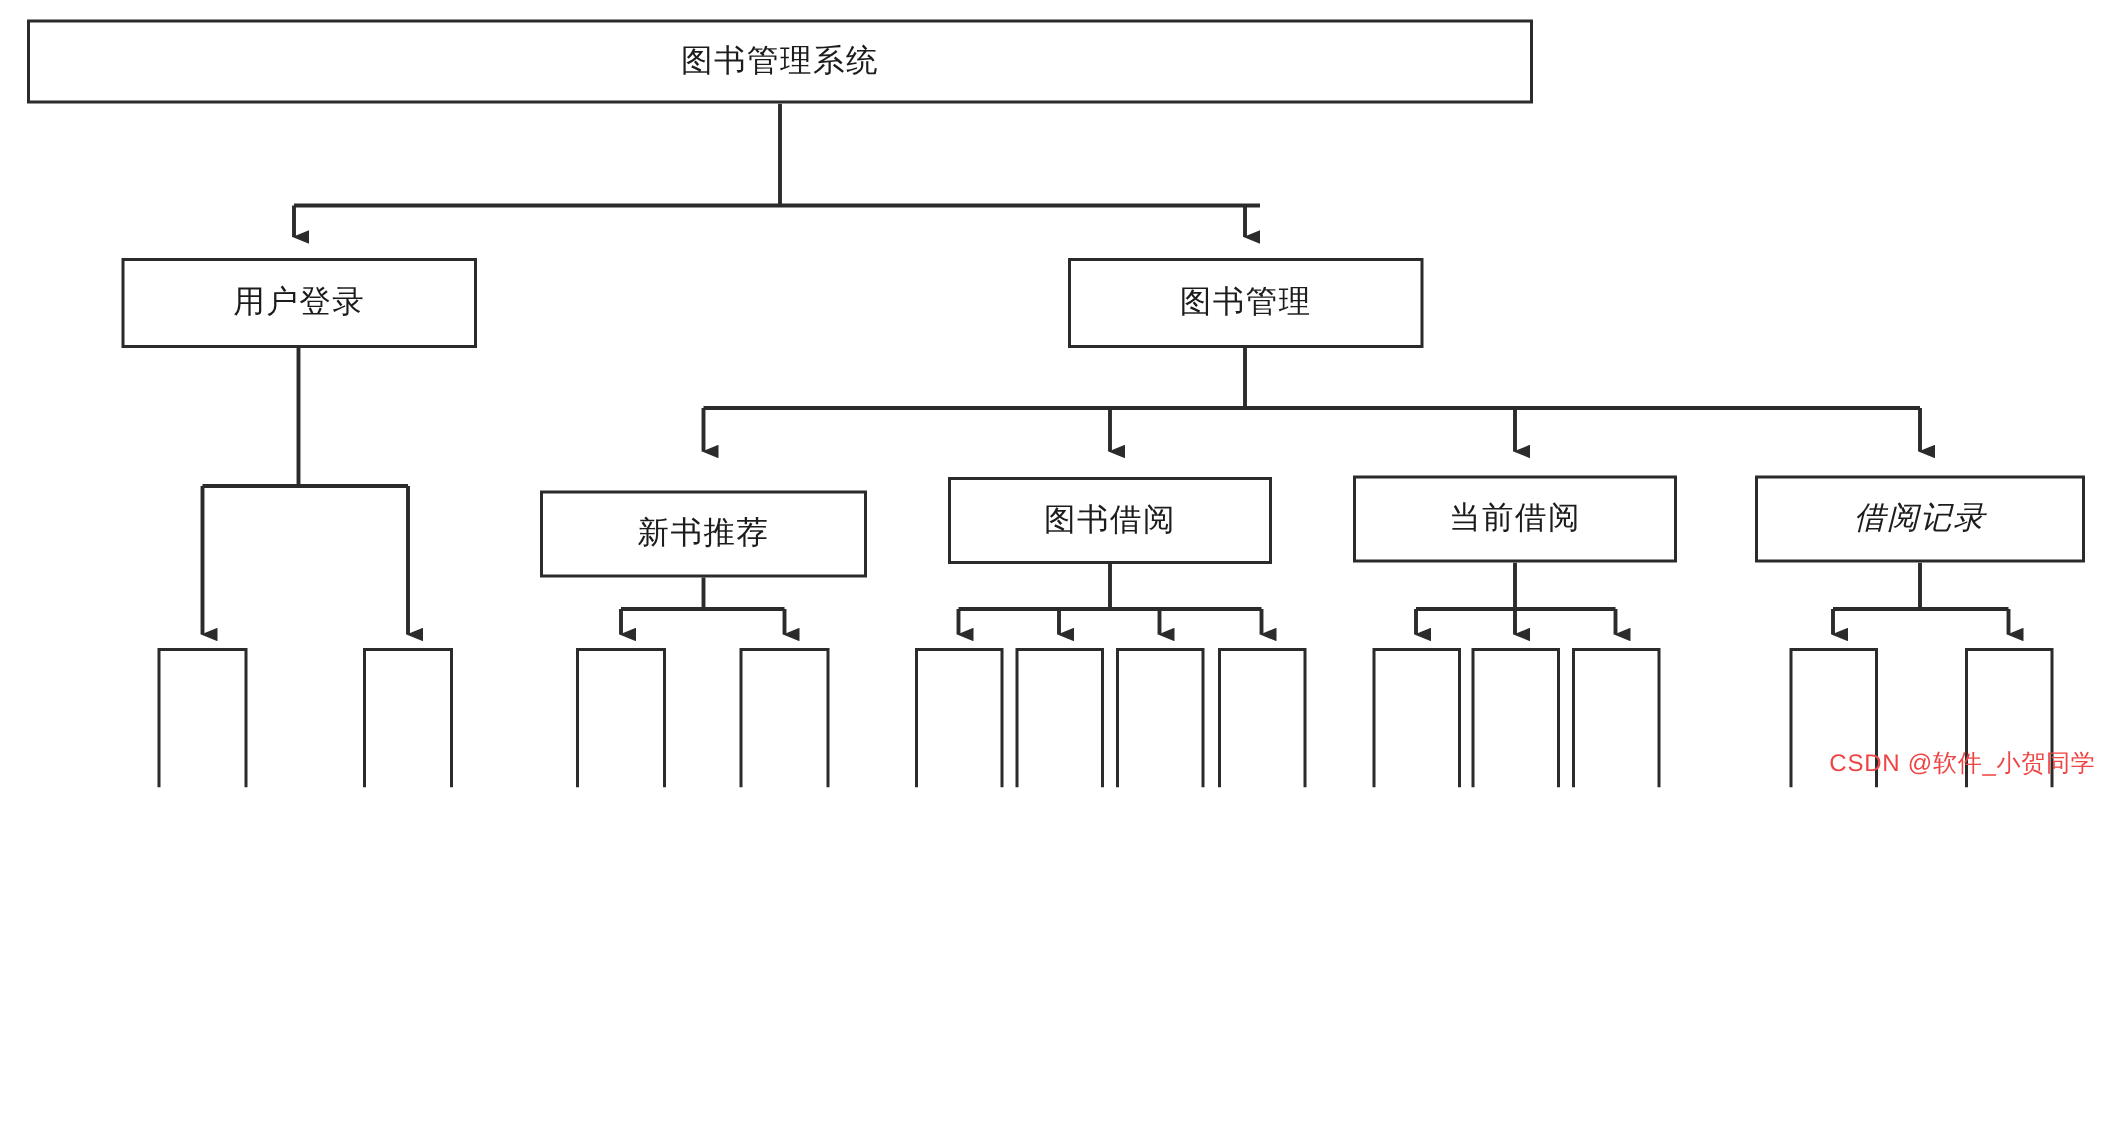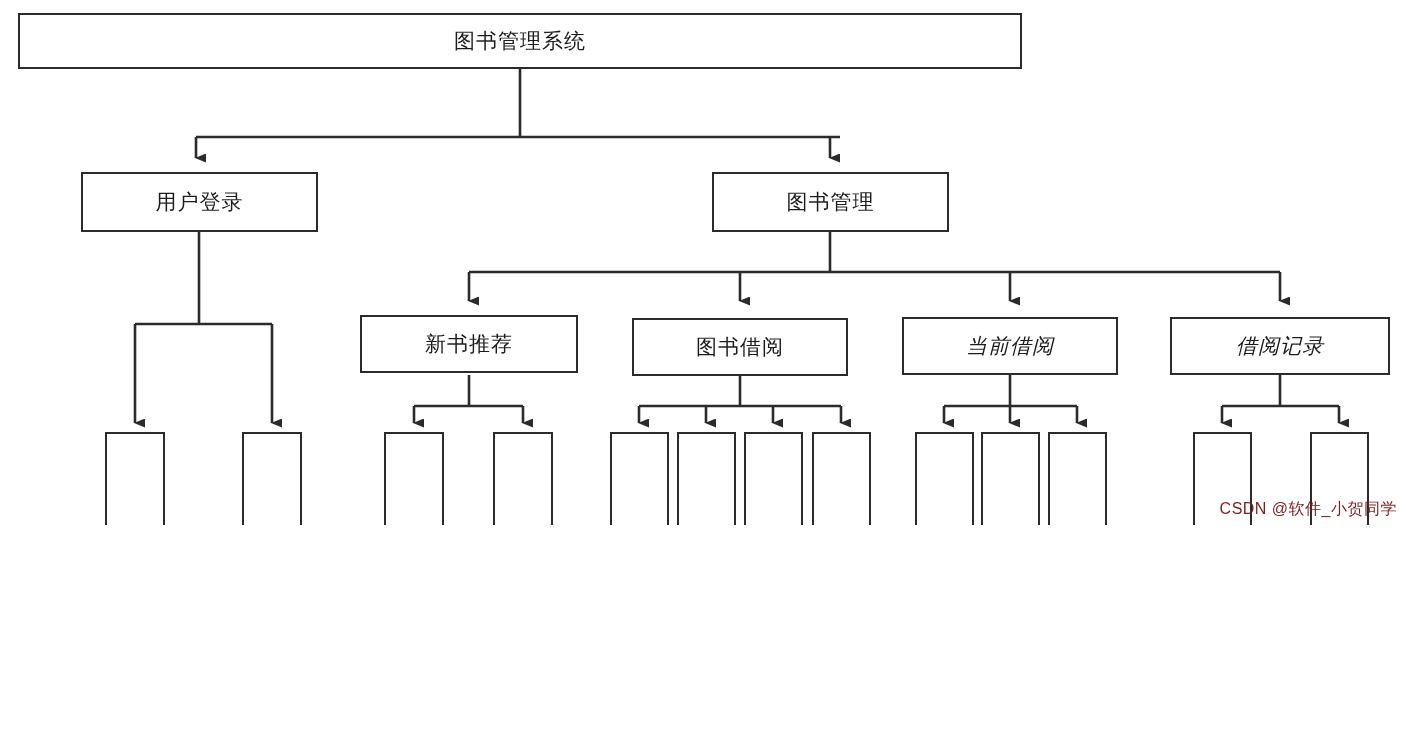--- a/index.html
+++ b/index.html
@@ -56,21 +56,21 @@
     white-space: pre-line;
   }
   .node.vertical .node-label {
     white-space: nowrap;
   }
   #watermark {
     position: absolute;
     right: 8px;
     bottom: 5px;
     font-size: 16px;
-    color: #7f1d1d;
+    color: #ef4444;
     letter-spacing: 0.5px;
     white-space: nowrap;
     user-select: none;
   }
 </style>
 </head>
 <body>
 
 <div id="diagram-root">
 
@@ -129,29 +129,29 @@
   </div>
 
   <div class="node horizontal" style="left:81px; top:172px; width:237px; height:60px;">
     <span class="node-label">用户登录</span>
   </div>
 
   <div class="node horizontal" style="left:712px; top:172px; width:237px; height:60px;text-align:center;">
     <span class="node-label">图书管理</span>
   </div>
 
-  <div class="node horizontal" style="left:360px; top:315px; width:218px; height:58px;">
+  <div class="node horizontal" style="left:360px; top:327px; width:218px; height:58px;">
     <span class="node-label">新书推荐</span>
   </div>
 
   <div class="node horizontal" style="left:632px; top:318px; width:216px; height:58px;text-align:right;">
     <span class="node-label">图书借阅</span>
   </div>
 
-  <div class="node horizontal" style="left:902px; top:317px; width:216px; height:58px;font-style:italic;">
+  <div class="node horizontal" style="left:902px; top:317px; width:216px; height:58px;">
     <span class="node-label">当前借阅</span>
   </div>
 
   <div class="node horizontal" style="left:1170px; top:317px; width:220px; height:58px;font-style:italic;">
     <span class="node-label">借阅记录</span>
   </div>
 
   <div class="node vertical" style="left:105px; top:432px; width:60px; height:303px;">
     <span class="node-label">用户登录</span>
   </div>

